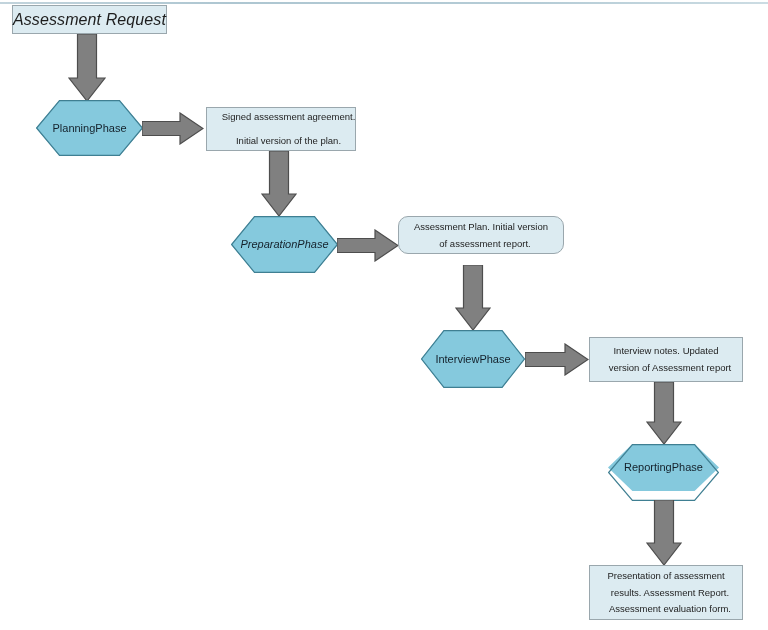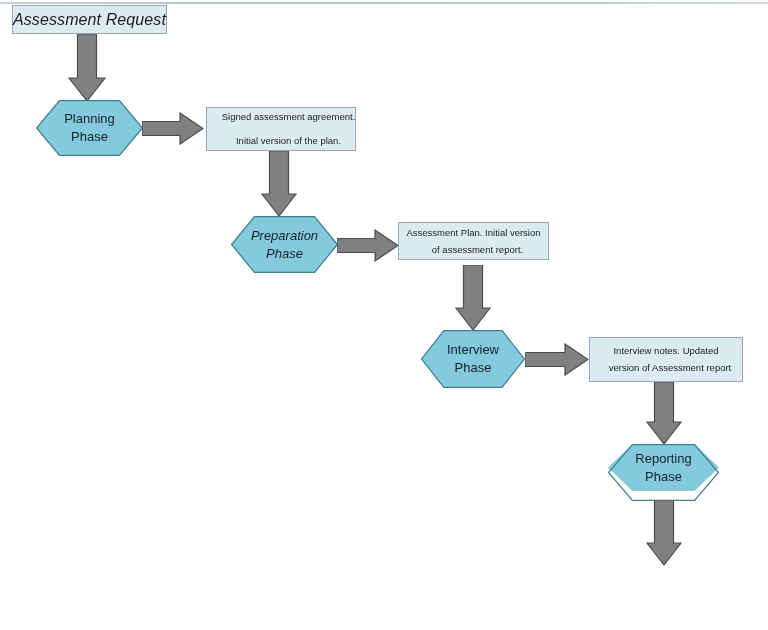--- a/index.html
+++ b/index.html
@@ -57,25 +57,25 @@
     font-size: 9.5px;
     line-height: 1.45;
   }
   .box.doc-box.spaced .line + .line { margin-top: 10px; }
   .box.doc-box.tight  .line + .line { margin-top: 3px; margin-left: 8px; }
 
   
   .hex {
     position: absolute;
     display: flex;
-    flex-direction: column;
+    flex-direction: row;
     align-items: center;
     justify-content: center;
     text-align: center;
-    font-size: 13px;
+    font-size: 11px;
     line-height: 1.35;
     color: #14212b;
     background: #85c9dd;
     border: 0;
     -webkit-clip-path: polygon(22% 0%, 78% 0%, 100% 50%, 78% 100%, 22% 100%, 0% 50%);
     clip-path: polygon(22% 0%, 78% 0%, 100% 50%, 78% 100%, 22% 100%, 0% 50%);
   }
   .hex-wrap { position: absolute; }
   .hex-outline {
     position: absolute;
@@ -142,21 +142,21 @@
       <polygon points="23.5,0.6 83.5,0.6 106.4,28.5 83.5,56.4 23.5,56.4 0.6,28.5" fill="none" stroke="#3f7f92" stroke-width="1.2"></polygon>
     </svg>
   </div>
 
   <div class="arrow" style="left:337px; top:229px; width:62px; height:33px;">
     <svg width="62" height="33" viewBox="0 0 62 33">
       <polygon points="0,9.5 38,9.5 38,1 61,16.5 38,32 38,23.5 0,23.5" fill="#808080" stroke="#4d4d4d" stroke-width="1.2" stroke-linejoin="miter"></polygon>
     </svg>
   </div>
 
-  <div class="box doc-box tight" style="left:398px; top:222px; width:151px; height:38px;">
+  <div class="box doc-box tight" style="left:398px; top:216px; width:166px; height:38px;border-radius:10px;">
     <span class="line">Assessment  Plan. Initial version</span>
     <span class="line">of assessment report.</span>
   </div>
 
   <div class="arrow" style="left:455px; top:265px; width:36px; height:66px;">
     <svg width="36" height="66" viewBox="0 0 36 66">
       <polygon points="8.5,0 27.5,0 27.5,43 35,43 18,65 1,43 8.5,43" fill="#808080" stroke="#4d4d4d" stroke-width="1.2" stroke-linejoin="miter"></polygon>
     </svg>
   </div>
 
@@ -196,14 +196,19 @@
       <polygon points="24.4,0.6 86.6,0.6 110.4,28.5 86.6,56.4 24.4,56.4 0.6,28.5" fill="none" stroke="#3f7f92" stroke-width="1.2"></polygon>
     </svg>
   </div>
 
   <div class="arrow" style="left:646px; top:500px; width:36px; height:66px;">
     <svg width="36" height="66" viewBox="0 0 36 66">
       <polygon points="8.5,0 27.5,0 27.5,43 35,43 18,65 1,43 8.5,43" fill="#808080" stroke="#4d4d4d" stroke-width="1.2" stroke-linejoin="miter"></polygon>
     </svg>
   </div>
 
+  <div class="box doc-box tight" style="left:589px; top:565px; width:154px; height:55px;">
+    <span class="line">Presentation of assessment</span>
+    <span class="line">results. Assessment Report.</span>
+    <span class="line">Assessment  evaluation form.</span>
+  </div>
 
 </div>
 
 </body></html>

